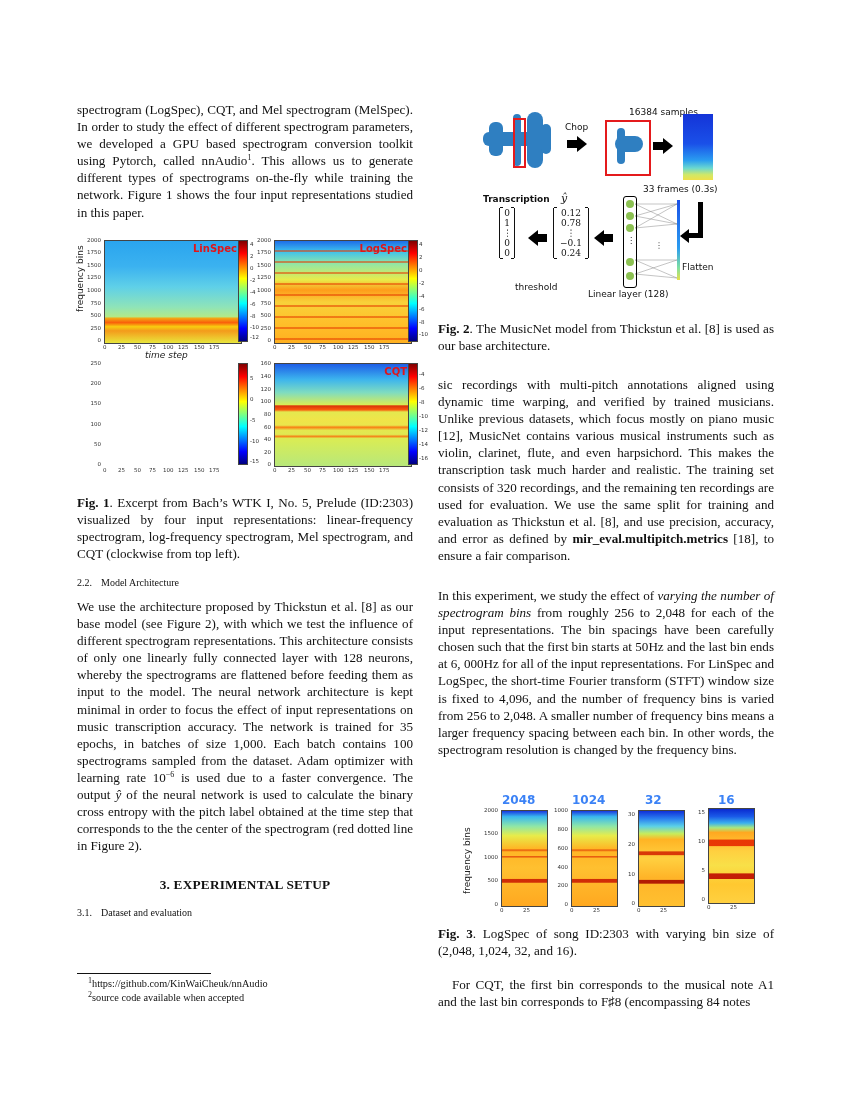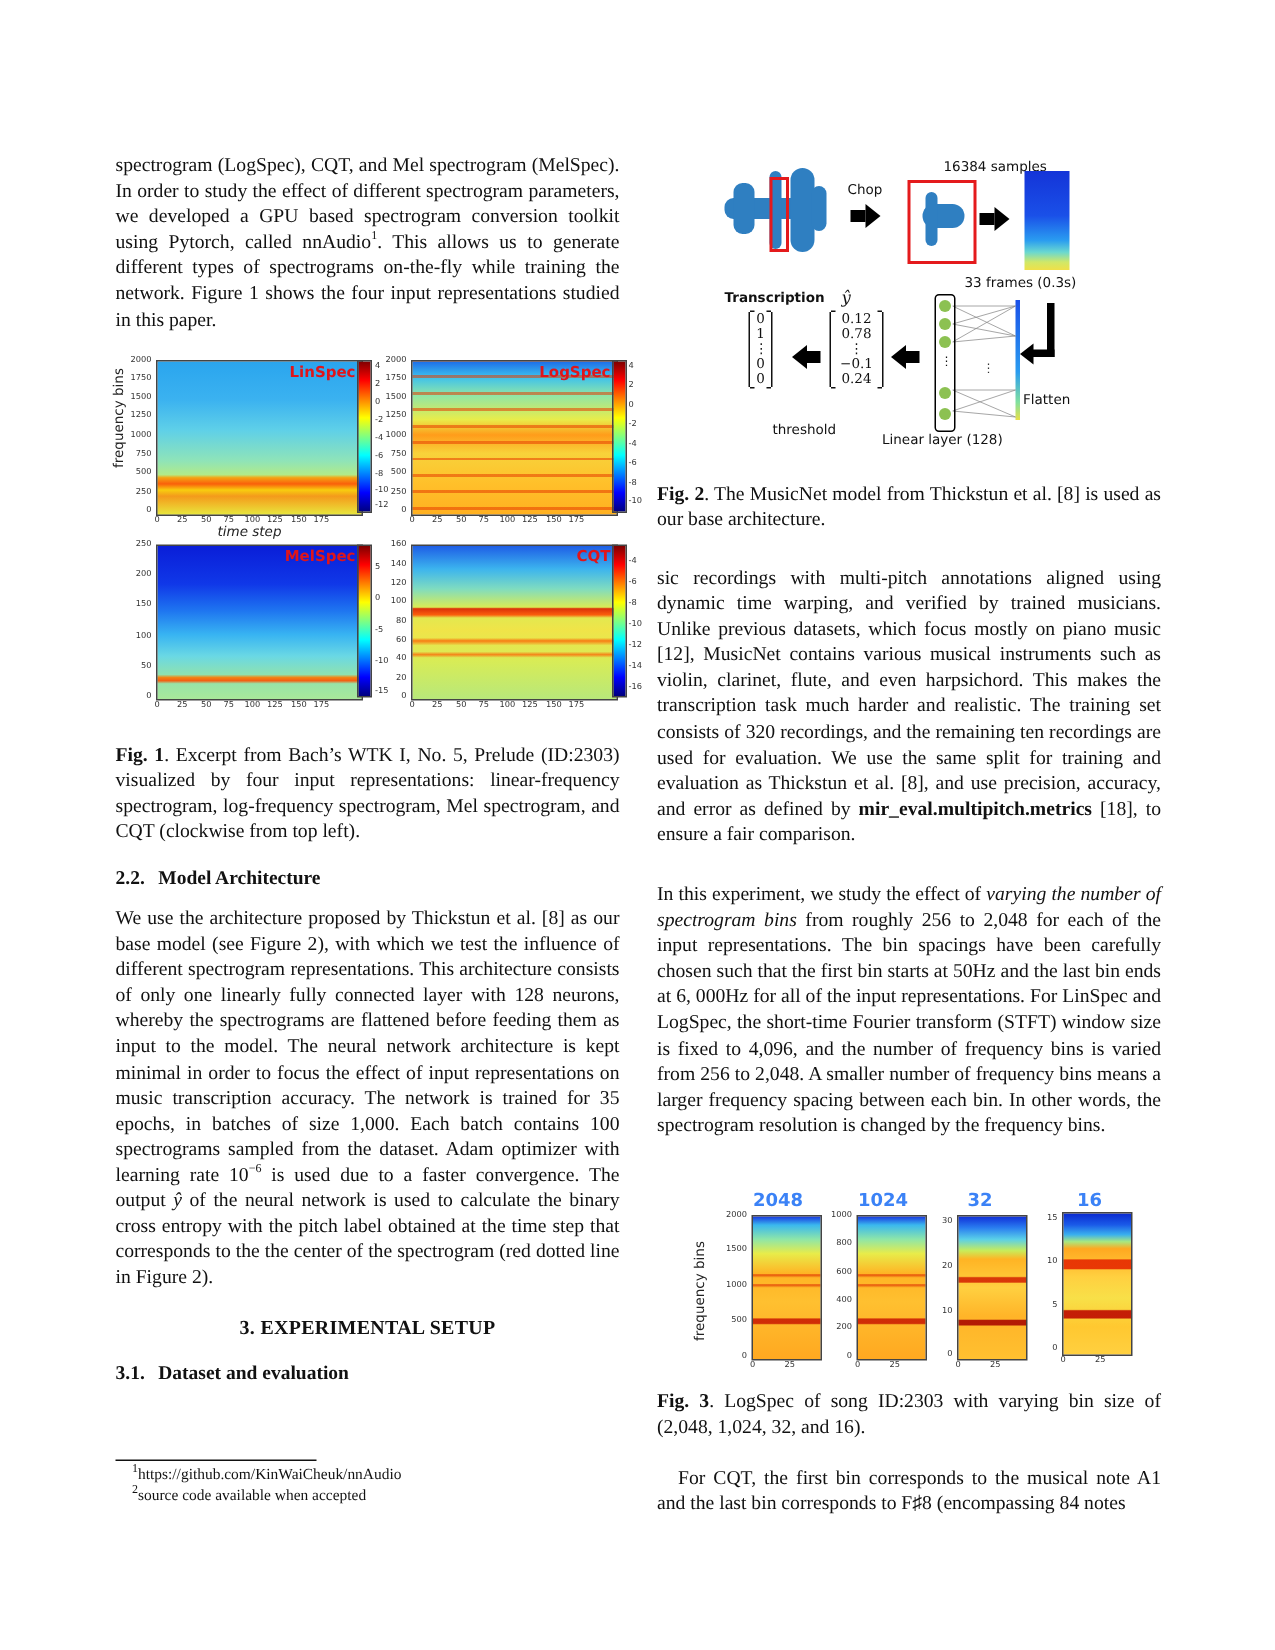--- a/index.html
+++ b/index.html
@@ -2,21 +2,21 @@
 <html><head>
 <meta charset="utf-8">
 <style>
   html,body{margin:0;padding:0;background:#fff;}
   body{width:850px;height:1100px;position:relative;overflow:hidden;font-family:"Liberation Serif","DejaVu Serif",serif;color:#111;}
   .col{position:absolute;width:336px;}
   .col-left{left:77px;}
   .col-right{left:438px;}
   p.txt{margin:0;font-size:13.1px;line-height:17.1px;text-align:justify;hyphens:auto;}
   p.txt.indent{text-indent:14px;}
-  .sec-h{font-weight:bold;font-size:13px;margin:0;}
+  .sec-h{font-weight:normal;font-size:10px;margin:0;}
   .sec-h .num{margin-right:9px;}
   .center-h{text-align:center;font-weight:bold;font-size:13.3px;letter-spacing:0.2px;}
   .caption{font-size:13.1px;line-height:17.1px;text-align:justify;margin:0;}
   .caption b{font-weight:bold;}
   sup{font-size:8px;line-height:0;}
   .footnote-rule{position:absolute;left:77px;top:973px;width:134px;border-top:1px solid #111;}
   .footnote{position:absolute;left:88px;font-size:10.3px;line-height:13px;}
   
   .panel{position:absolute;}
   .plot{position:absolute;border:1px solid #444;overflow:hidden;padding-left:12px;}
@@ -109,25 +109,20 @@
   <div class="cbar" style="left:333px;top:8px;height:100px;"></div>
   <div class="cbtick" style="left:344px;top:9px;">4</div>
   <div class="cbtick" style="left:344px;top:22px;">2</div>
   <div class="cbtick" style="left:344px;top:35px;">0</div>
   <div class="cbtick" style="left:344px;top:48px;">-2</div>
   <div class="cbtick" style="left:344px;top:61px;">-4</div>
   <div class="cbtick" style="left:344px;top:74px;">-6</div>
   <div class="cbtick" style="left:344px;top:87px;">-8</div>
   <div class="cbtick" style="left:344px;top:99px;">-10</div>
 
-  <div class="plot" style="left:29px;top:131px;width:124px;height:102px;background:
-      linear-gradient(to bottom, transparent 0%, transparent 84%, rgba(255,120,0,.9) 86%, rgba(255,80,0,.9) 88%, transparent 90%),
-      linear-gradient(to bottom,#0a1ed8 0%,#1038e8 25%,#1e74f0 42%,#38b4f2 58%,#6ad8e4 72%,#8ee2b0 84%,#a8e89a 100%);">
-    <div class="plot-label" style="right:4px;top:2px;">MelSpec</div>
-  </div>
   <div class="tick y" style="left:4px;top:128px;">250</div>
   <div class="tick y" style="left:4px;top:148px;">200</div>
   <div class="tick y" style="left:4px;top:168px;">150</div>
   <div class="tick y" style="left:4px;top:189px;">100</div>
   <div class="tick y" style="left:4px;top:209px;">50</div>
   <div class="tick y" style="left:4px;top:229px;">0</div>
   <div class="tick" style="left:28px;top:235px;">0</div>
   <div class="tick" style="left:43px;top:235px;">25</div>
   <div class="tick" style="left:59px;top:235px;">50</div>
   <div class="tick" style="left:74px;top:235px;">75</div>

